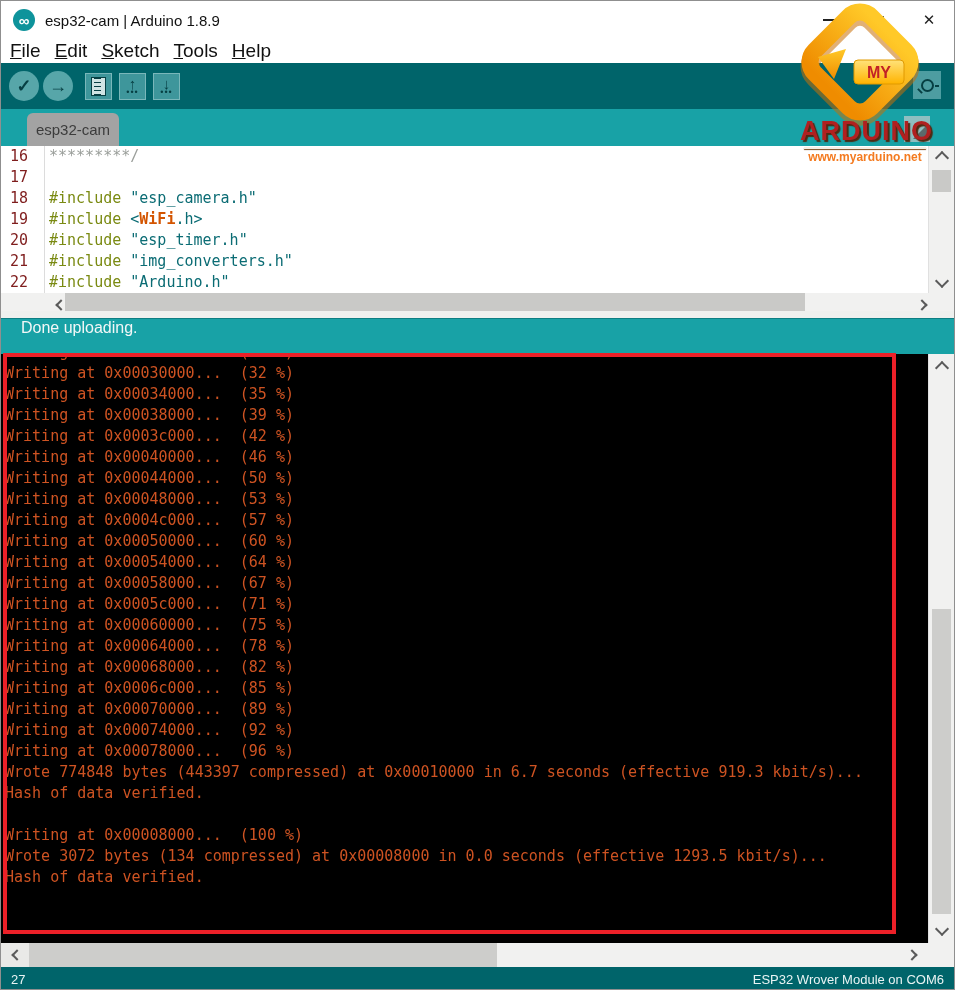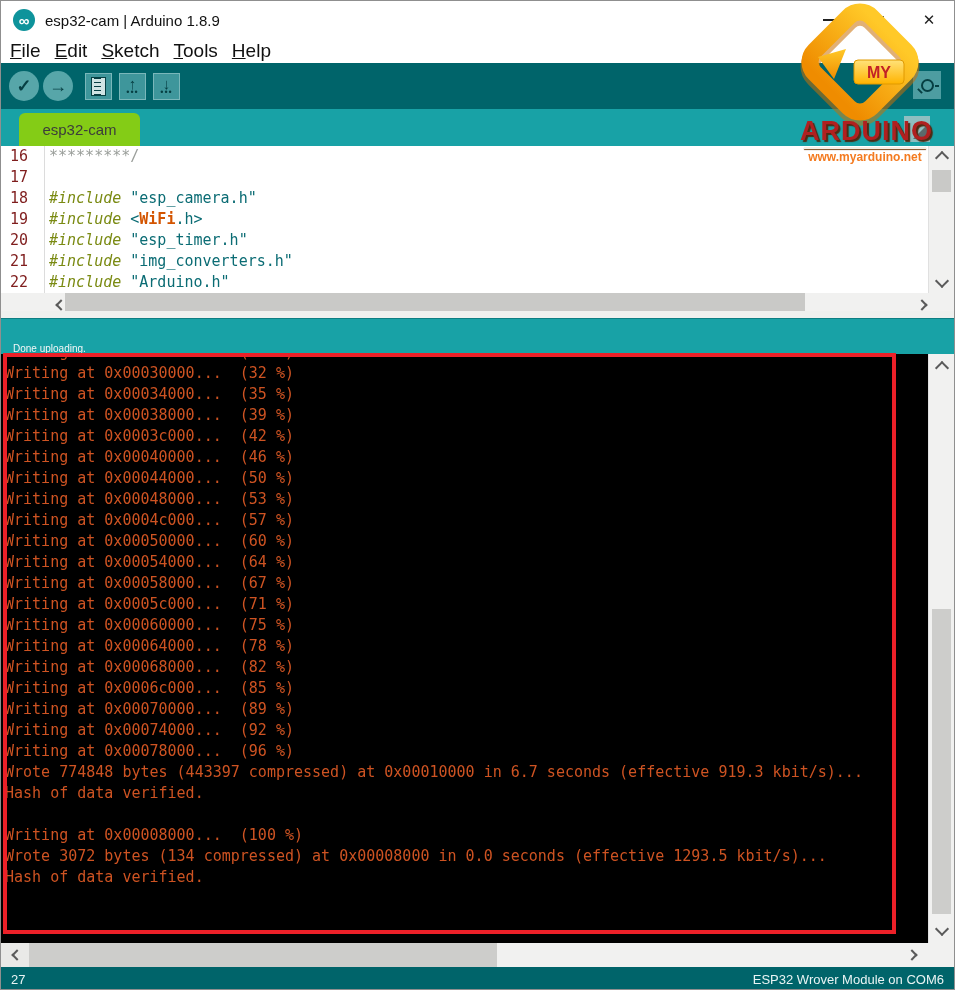--- a/index.html
+++ b/index.html
@@ -47,51 +47,51 @@
   .serial-btn{position:absolute;right:13px;top:8px;width:28px;height:28px;background:#4d9da1;
     display:flex;align-items:center;justify-content:center;}
   .mag{width:9px;height:9px;border:2px solid #063f43;border-radius:50%;position:relative;}
   .mag::before{content:"";position:absolute;width:6px;height:2px;background:#063f43;
     transform:rotate(45deg);left:-6px;top:9px;}
   .mag::after{content:"";position:absolute;width:4px;height:2px;background:#063f43;
     right:-7px;top:4px;}
 
   
   .tabbar{position:absolute;left:0;top:108px;width:100%;height:37px;background:#18a2a6;}
-  .tab{position:absolute;left:18px;bottom:0;width:121px;height:33px;background:#84cc16;
+  .tab{position:absolute;left:26px;bottom:0;width:92px;height:33px;background:#a3a3a3;
     border-radius:6px 6px 0 0;display:flex;align-items:center;justify-content:center;
     font-size:15px;color:#3c3c3c;}
   .tab-dd{position:absolute;right:24px;top:7px;width:26px;height:26px;background:#8fbfc1;
     overflow:hidden;}
   .tab-dd .tri{position:absolute;right:3px;bottom:3px;width:0;height:0;
     border-left:14px solid transparent;border-bottom:14px solid #5c6b6b;}
 
   
   .editor{position:absolute;left:0;top:145px;width:929px;height:147px;background:#fff;
     font-family:"DejaVu Sans Mono","Liberation Mono",monospace;font-size:15px;
     line-height:21px;overflow:hidden;}
   .code-line{display:flex;white-space:pre;}
   .lnum{width:36px;text-align:center;padding-right:7px;color:#7f1d1d;flex:none;}
   .lbody{border-left:1px solid #dcdcdc;padding-left:4px;flex:1;}
-  .tok-pre{color:#7a8a12;font-style:italic;}
+  .tok-pre{color:#7a8a12;}
   .tok-str{color:#0b6c74;}
   .tok-lib{color:#d35400;font-weight:bold;}
   .tok-com{color:#9a9e9a;}
 
   .ed-vscroll{position:absolute;right:0;top:145px;width:26px;height:147px;background:#f1f1f0;
     border-left:1px solid #e0e0e0;box-sizing:border-box;}
   .ed-vthumb{position:absolute;left:3px;top:24px;width:19px;height:22px;background:#c9c9c7;}
   .ed-hscroll{position:absolute;left:0;top:292px;width:100%;height:18px;background:#f1f1f0;}
   .ed-hthumb{position:absolute;left:64px;top:0;width:740px;height:18px;background:#c9c9c7;}
   .gap-strip{position:absolute;left:0;top:310px;width:100%;height:8px;background:#eef0ee;
     border-bottom:1px solid #0c7e82;box-sizing:border-box;}
 
   
   .donebar{position:absolute;left:0;top:318px;width:100%;height:35px;background:#18a2a6;
-    display:flex;align-items:flex-end;color:#f2f7f7;font-size:10px;padding-left:12px;
+    display:flex;align-items:flex-start;color:#f2f7f7;font-size:16px;padding-left:20px;
     box-sizing:border-box;}
 
   
   .console-wrap{position:absolute;left:0;top:353px;width:929px;height:589px;background:#000;
     overflow:hidden;}
   .console-text{margin-top:-12px;padding-left:4px;
     font-family:"DejaVu Sans Mono","Liberation Mono",monospace;font-size:15px;
     line-height:21px;color:#ce5322;}
   .cline{height:21px;white-space:pre;}
   .con-vscroll{position:absolute;right:0;top:353px;width:26px;height:589px;background:#f1f1f0;

